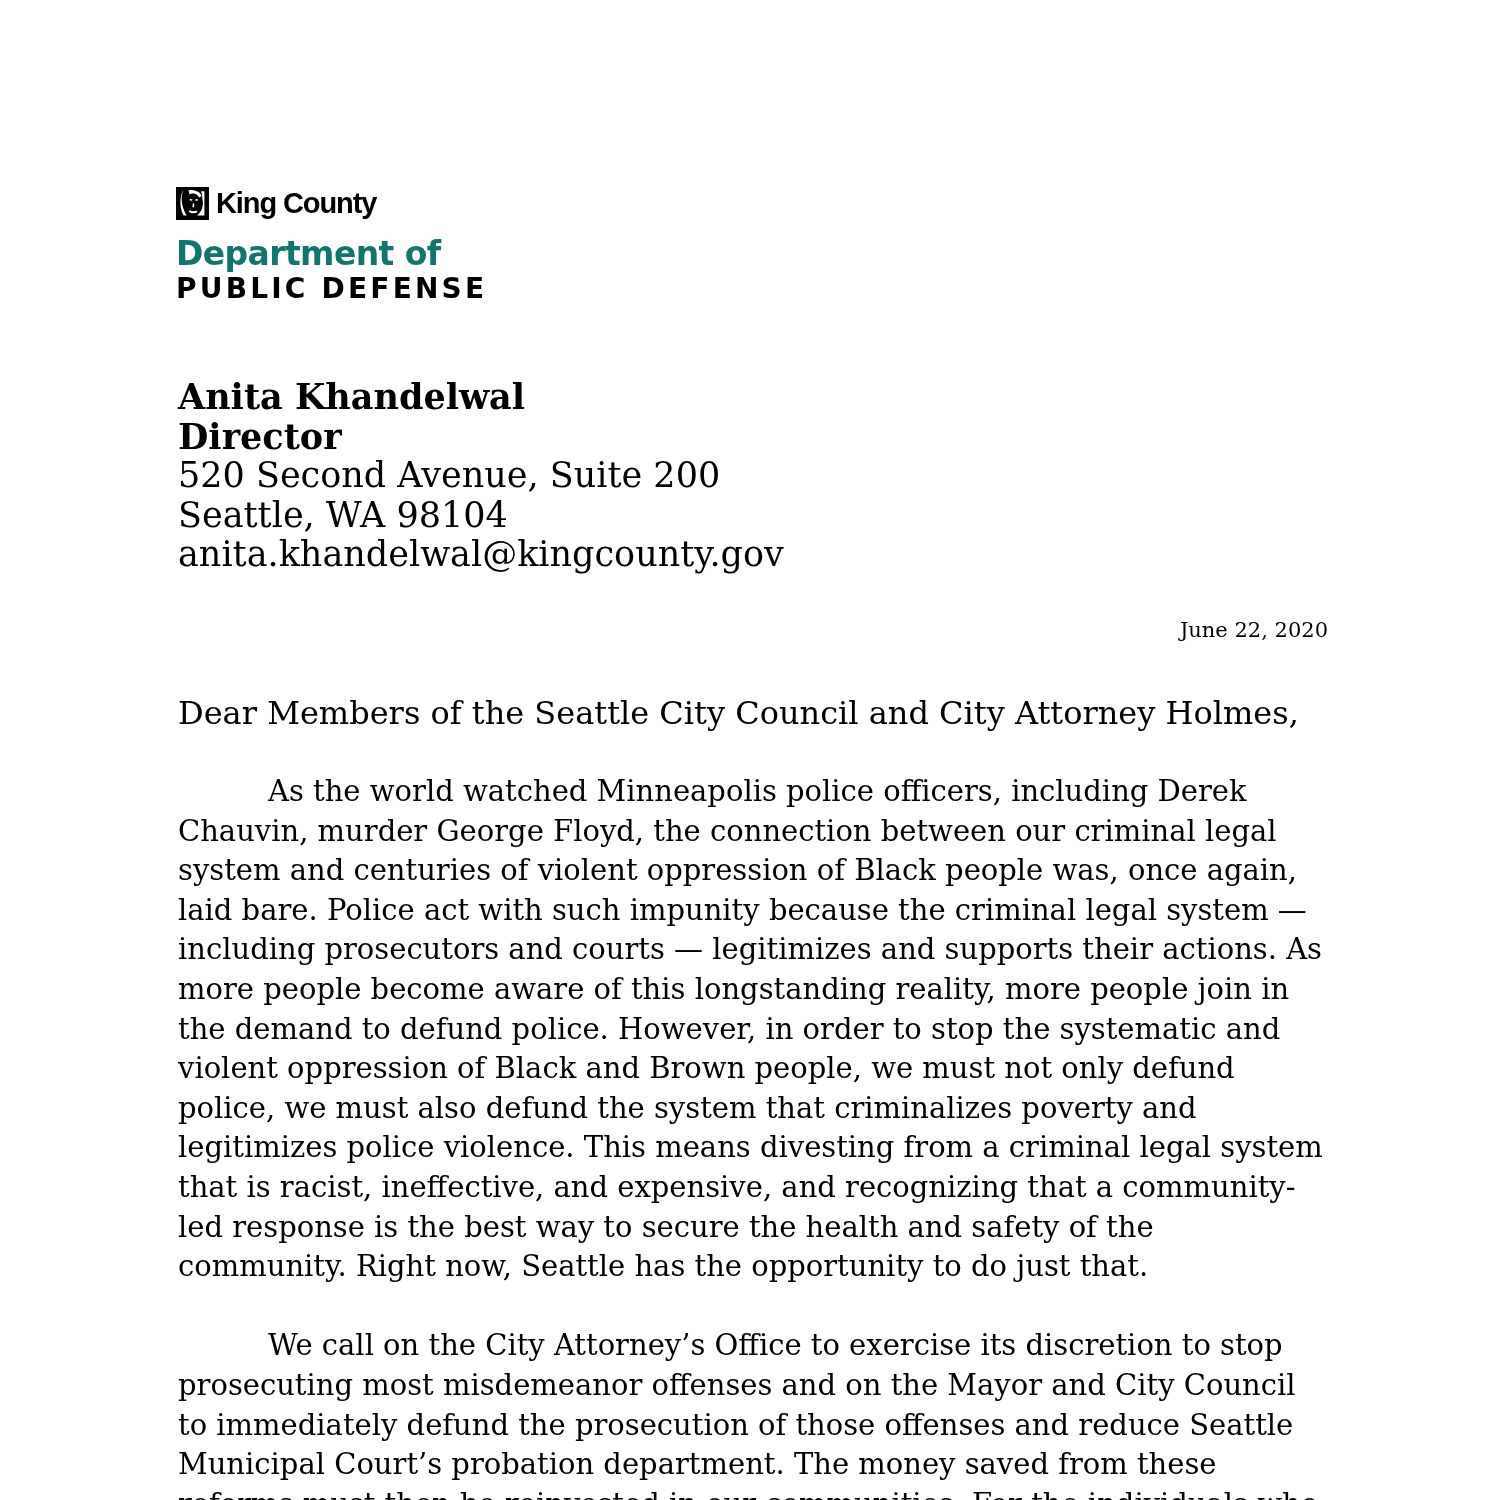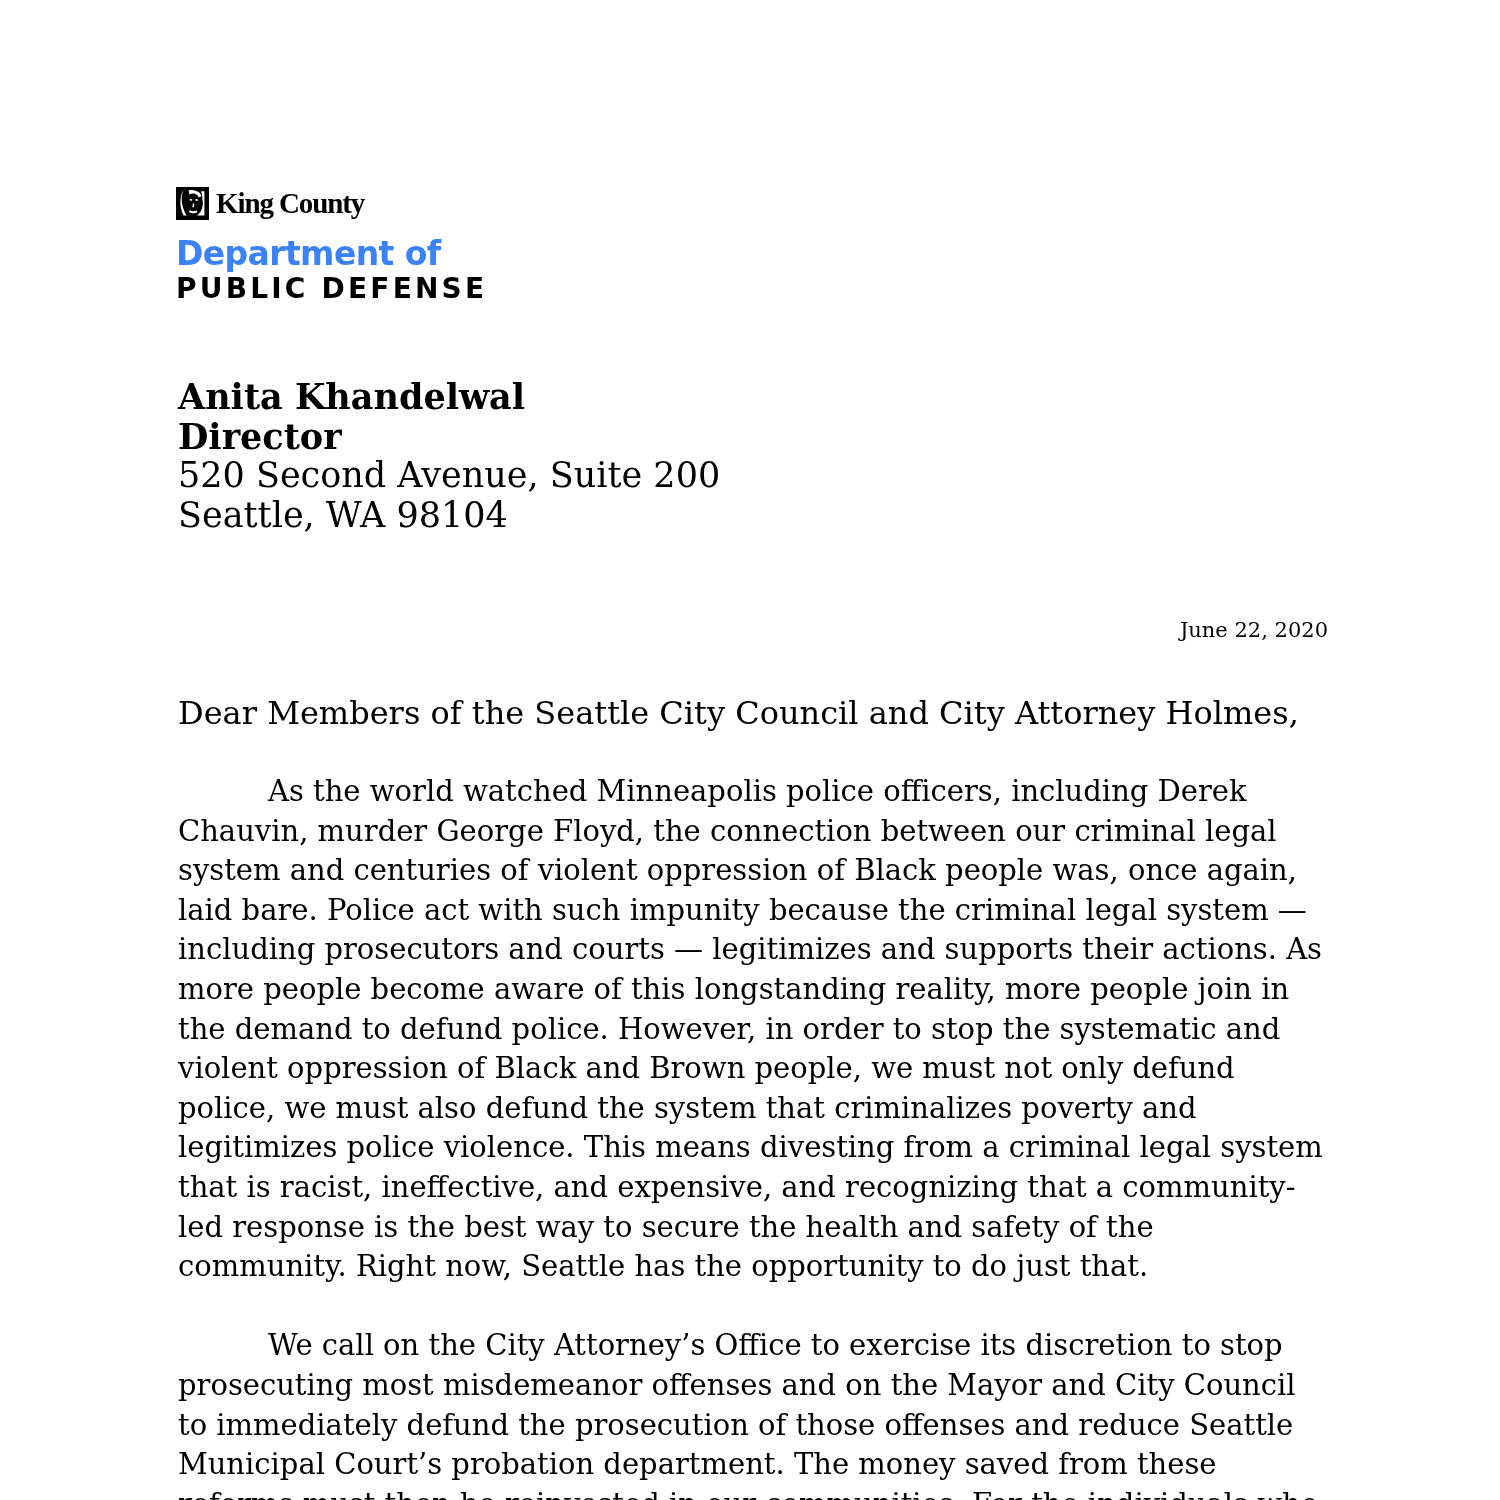--- a/index.html
+++ b/index.html
@@ -30,37 +30,37 @@
   }
   .kc-logo-mark {
     width: 33px;
     height: 33px;
     background: #000000;
     display: block;
     flex: 0 0 auto;
   }
   .kc-logo-mark svg { display: block; }
   .kc-wordmark {
-    font-family: Liberation Serif, serif;
+    font-family: Liberation Sans, sans-serif;
     font-weight: bold;
     font-size: 29px;
     letter-spacing: -1.1px;
     margin-left: 7px;
     line-height: 1;
     color: #000000;
     white-space: nowrap;
   }
   .dept-line {
     font-family: "DejaVu Sans", "Liberation Sans", sans-serif;
     font-weight: bold;
     font-size: 33px;
     letter-spacing: -0.6px;
     line-height: 1.08;
     margin-top: 16px;
-    color: #3b82f6;
+    color: #0f766e;
     white-space: nowrap;
   }
   .defense-line {
     font-family: "DejaVu Sans", "Liberation Sans", sans-serif;
     font-weight: bold;
     font-size: 28px;
     letter-spacing: 3.2px;
     line-height: 1.05;
     margin-top: 2px;
     color: #000000;
@@ -139,20 +139,21 @@
     </div>
     <div class="dept-line">Department of</div>
     <div class="defense-line">PUBLIC DEFENSE</div>
   </div>
 
   <div class="address-block">
     <div class="bold">Anita Khandelwal</div>
     <div class="bold">Director</div>
     <div>520 Second Avenue, Suite 200</div>
     <div>Seattle, WA  98104</div>
+    <div>anita.khandelwal@kingcounty.gov</div>
   </div>
 
   <div class="date-line">June 22, 2020</div>
 
   <div class="salutation">Dear Members of the Seattle City Council and City Attorney Holmes,</div>
 
   <div class="body-text">
     <p>As the world watched Minneapolis police officers, including Derek Chauvin, murder George Floyd, the connection between our criminal legal system and centuries of violent oppression of Black people was, once again, laid bare. Police act with such impunity because the criminal legal system — including prosecutors and courts — legitimizes and supports their actions. As more people become aware of this longstanding reality, more people join in the demand to defund police. However, in order to stop the systematic and violent oppression of Black and Brown people, we must not only defund police, we must also defund the system that criminalizes poverty and legitimizes police violence. This means divesting from a criminal legal system that is racist, ineffective, and expensive, and recognizing that a community-led response is the best way to secure the health and safety of the community. Right now, Seattle has the opportunity to do just that.</p>
     <p>We call on the City Attorney’s Office to exercise its discretion to stop prosecuting most misdemeanor offenses and on the Mayor and City Council to immediately defund the prosecution of those offenses and reduce Seattle Municipal Court’s probation department. The money saved from these reforms must then be reinvested in our communities. For the individuals who continue to be charged with crimes in Seattle Municipal Court, the Court should lower or absolve in-custody justice processing</p>
   </div>

